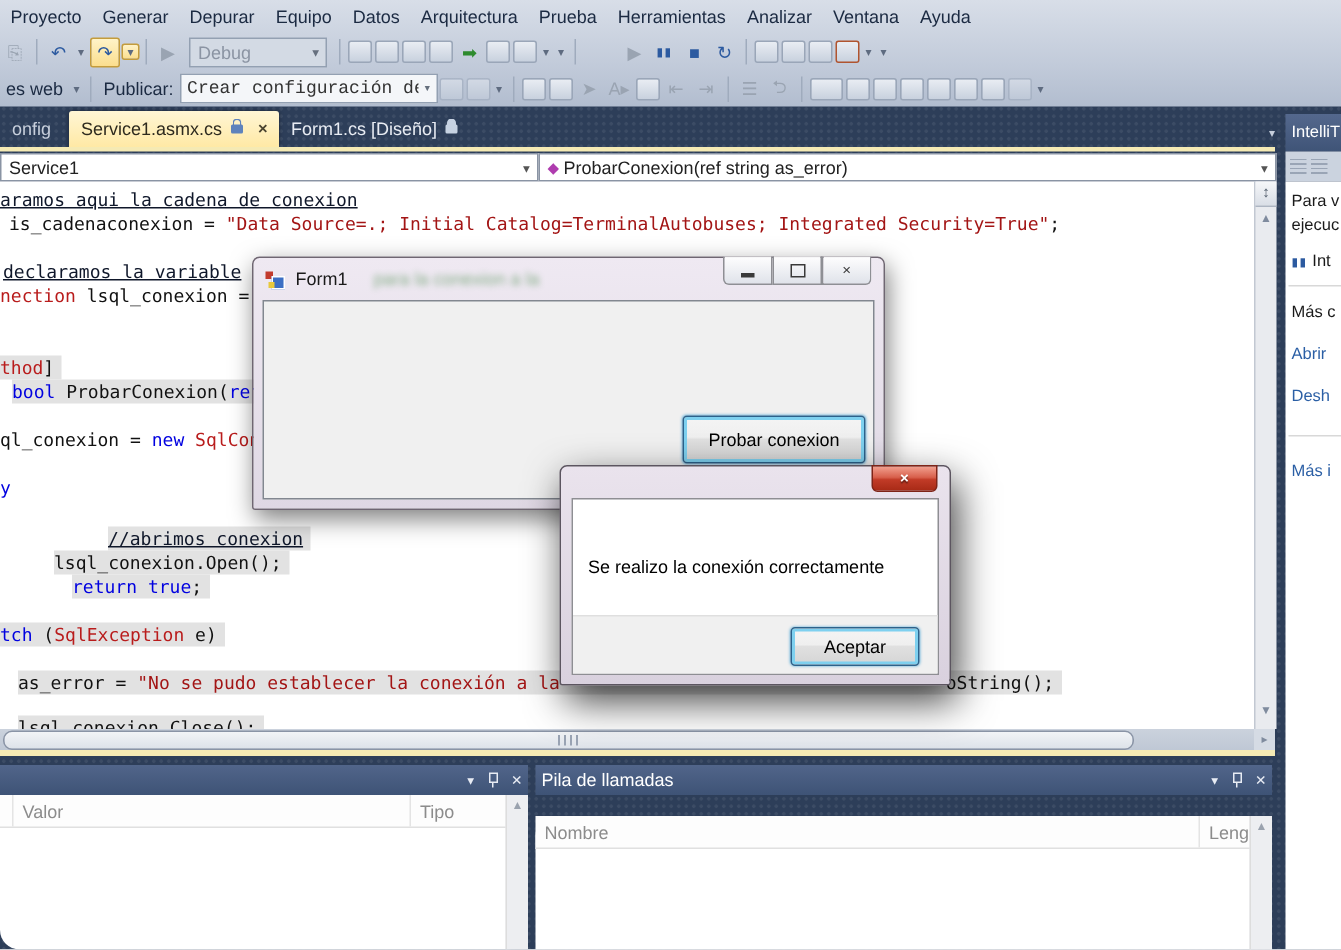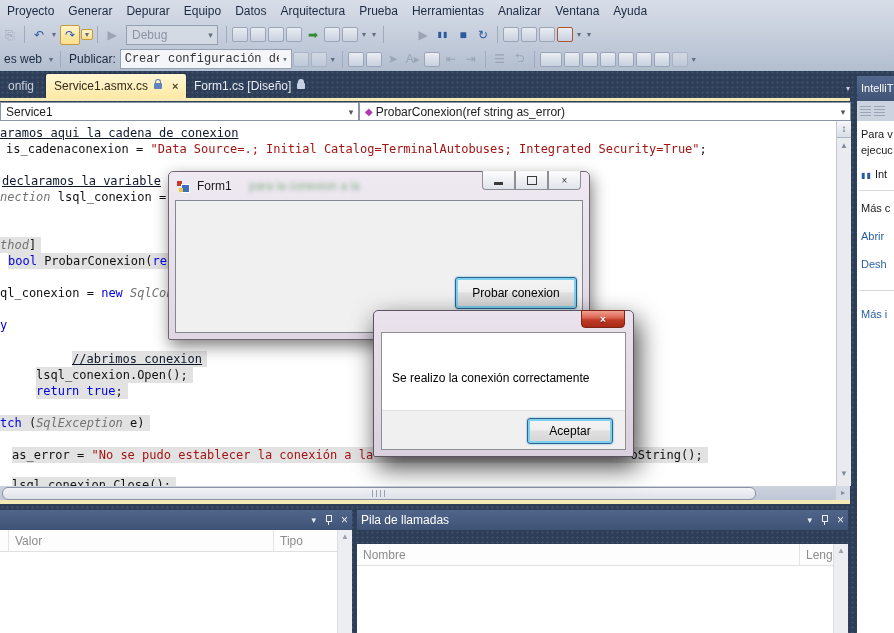--- a/index.html
+++ b/index.html
@@ -44,42 +44,42 @@
   
   .navcombo{position:absolute;top:102px;height:17px;background:#FFF;border:1px solid #8A94A4;display:flex;align-items:center;
     font-size:12px;color:#222;}
   .navcombo .txt{padding-left:5px;white-space:nowrap;overflow:hidden;}
   .navcombo .arr{margin-left:auto;width:14px;text-align:center;font-size:9px;color:#555;}
   .diamond{color:#AF3CAF;font-size:10px;margin:0 3px 0 5px;}
   
   .editor{left:0;top:121px;width:836px;height:365px;background:#FFF;overflow:hidden;}
   .cl{position:absolute;white-space:pre;line-height:16px;font-family:"DejaVu Sans Mono",monospace;font-size:12px;color:#111;}
   .cl.hl{background:#E2E2E2;padding-right:5px;}
-  .tok-k{color:#0000E0;} .tok-t{color:#737373;font-style:italic;} .tok-s{color:#A31515;} .tok-c{color:#0f172a;text-decoration:underline;} .tok-p{color:#111;}
+  .tok-k{color:#0000E0;} .tok-t{color:#b91c1c;} .tok-s{color:#A31515;} .tok-c{color:#0f172a;text-decoration:underline;} .tok-p{color:#111;}
   .gap{display:inline-block;height:16px;vertical-align:top;}
   .vscroll{left:836px;top:121px;width:14px;height:365px;background:#E9EBEF;border-left:1px solid #C2C8D2;}
   .sbbtn{position:absolute;left:0;width:14px;height:15px;color:#7F8B9E;font-size:8px;text-align:center;line-height:15px;}
   .splitgrip{position:absolute;left:0;top:0;width:14px;height:16px;background:linear-gradient(#F6F7F9,#D9DEE6);border-bottom:1px solid #ADB5C2;
     color:#55606F;font-size:10px;text-align:center;line-height:16px;}
   .hscroll{left:0;top:486px;width:836px;height:14px;background:linear-gradient(#CBD2DD,#BFC8D5);}
   .hthumb{position:absolute;left:2px;top:1px;width:752px;height:11px;background:linear-gradient(#F2F4F7,#DDE2E9);
     border:1px solid #8A94A6;border-radius:6px;}
   .grip{position:absolute;left:50%;top:2px;width:14px;height:7px;margin-left:-7px;
     background:repeating-linear-gradient(90deg,#9AA4B4 0 1px,transparent 1px 4px);}
   .hcorner{left:836px;top:486px;width:14px;height:14px;background:#D5DBE4;color:#7F8B9E;font-size:8px;text-align:center;line-height:14px;}
   
   .panel-title{height:20px;background:linear-gradient(#51658A,#3E5376);display:flex;align-items:center;color:#FFF;font-size:12px;
     padding:0 4px;}
   .ptbtns{margin-left:auto;display:flex;align-items:center;gap:8px;}
   .ptbtn{color:#E8ECF4;font-size:9px;}
   .ptbtn.x{font-size:12px;line-height:10px;}
   .pin{position:relative;width:9px;height:12px;}
   .pin:before{content:'';position:absolute;top:1px;left:2px;width:4px;height:5px;border:1px solid #E8ECF4;}
   .pin:after{content:'';position:absolute;top:8px;left:4px;width:1px;height:3px;background:#E8ECF4;}
-  .panel-body{background:#FFF;position:relative;}
+  .panel-body{background:#FFF;position:relative;border-radius:13px;}
   .gridhead{height:21px;border-bottom:1px solid #E0E0E0;display:flex;align-items:center;font-size:12px;color:#8C8C8C;background:#FDFDFD;}
   .colsep{width:1px;height:21px;background:#E4E4E4;}
   .gridhead .cell{padding:0 6px;white-space:nowrap;overflow:hidden;}
   .mini-sb{position:absolute;right:0;top:0;width:14px;bottom:0;background:#EDEEF1;border-left:1px solid #DDD;}
   .mini-sb .up{color:#9AA2AE;font-size:8px;text-align:center;line-height:14px;}
   
   .it-head{left:857px;top:76px;width:37px;height:25px;background:linear-gradient(#54688D,#3F5477);color:#FFF;font-size:11px;
     line-height:25px;padding-left:4px;overflow:hidden;white-space:nowrap;}
   .it-tools{left:857px;top:101px;width:37px;height:20px;background:#CBD3DF;display:flex;align-items:center;gap:3px;padding-left:3px;}
   .it-ic{width:11px;height:11px;background:repeating-linear-gradient(#8D99AB 0 1px,transparent 1px 3px);opacity:.8;}
@@ -246,21 +246,21 @@
         <div class="cl" style="top: 4px; left: 0px;"><span class="tok-c">aramos aqui la cadena de conexion</span></div>
         <div class="cl" style="top: 20px; left: 6px;"><span class="tok-p">is_cadenaconexion = </span><span class="tok-s">"Data Source=.; Initial Catalog=TerminalAutobuses; Integrated Security=True"</span><span class="tok-p">;</span></div>
         <div class="cl" style="top: 52px; left: 2px;"><span class="tok-c">declaramos la variable</span></div>
         <div class="cl" style="top: 68px; left: 0px;"><span class="tok-t">nection</span><span class="tok-p"> lsql_conexion = </span></div>
         <div class="cl hl" style="top: 116px; left: 0px;"><span class="tok-t">thod</span><span class="tok-p">]</span></div>
         <div class="cl hl" style="top: 132px; left: 8px;"><span class="tok-k">bool</span><span class="tok-p"> ProbarConexion(</span><span class="tok-k">ref</span></div>
         <div class="cl" style="top: 164px; left: 0px;"><span class="tok-p">ql_conexion = </span><span class="tok-k">new</span><span class="tok-p"> </span><span class="tok-t">SqlCon</span></div>
         <div class="cl" style="top: 196px; left: 0px;"><span class="tok-k">y</span></div>
         <div class="cl hl" style="top: 230px; left: 36px; margin-left: 36px;"><span class="tok-c">//abrimos conexion</span></div>
         <div class="cl hl" style="top: 246px; left: 36px;"><span class="tok-p">lsql_conexion.Open();</span></div>
-        <div class="cl hl" style="top: 262px; left: 36px;"><span class="tok-k">return</span><span class="tok-p"> </span><span class="tok-k">true</span><span class="tok-p">;</span></div>
+        <div class="cl hl" style="top: 262px; left: 48px;"><span class="tok-k">return</span><span class="tok-p"> </span><span class="tok-k">true</span><span class="tok-p">;</span></div>
         <div class="cl hl" style="top: 294px; left: 0px; text-align: right;"><span class="tok-k">tch</span><span class="tok-p"> (</span><span class="tok-t">SqlException</span><span class="tok-p"> e)</span></div>
         <div class="cl hl" style="top: 326px; left: 12px;"><span class="tok-p">as_error = </span><span class="tok-s">"No se pudo establecer la conexión a la </span><span class="gap" style="width: 250px;"></span><span class="tok-p">oString();</span></div>
         <div class="cl hl" style="top: 356px; left: 12px;"><span class="tok-p">lsql_conexion.Close();</span></div>
       </div>
   </div>
 
   <div class="abs vscroll">
     <div class="splitgrip">↕</div>
     <div class="sbbtn" style="top:17px;">▲</div>
     <div class="sbbtn" style="top:345px;">▼</div>

